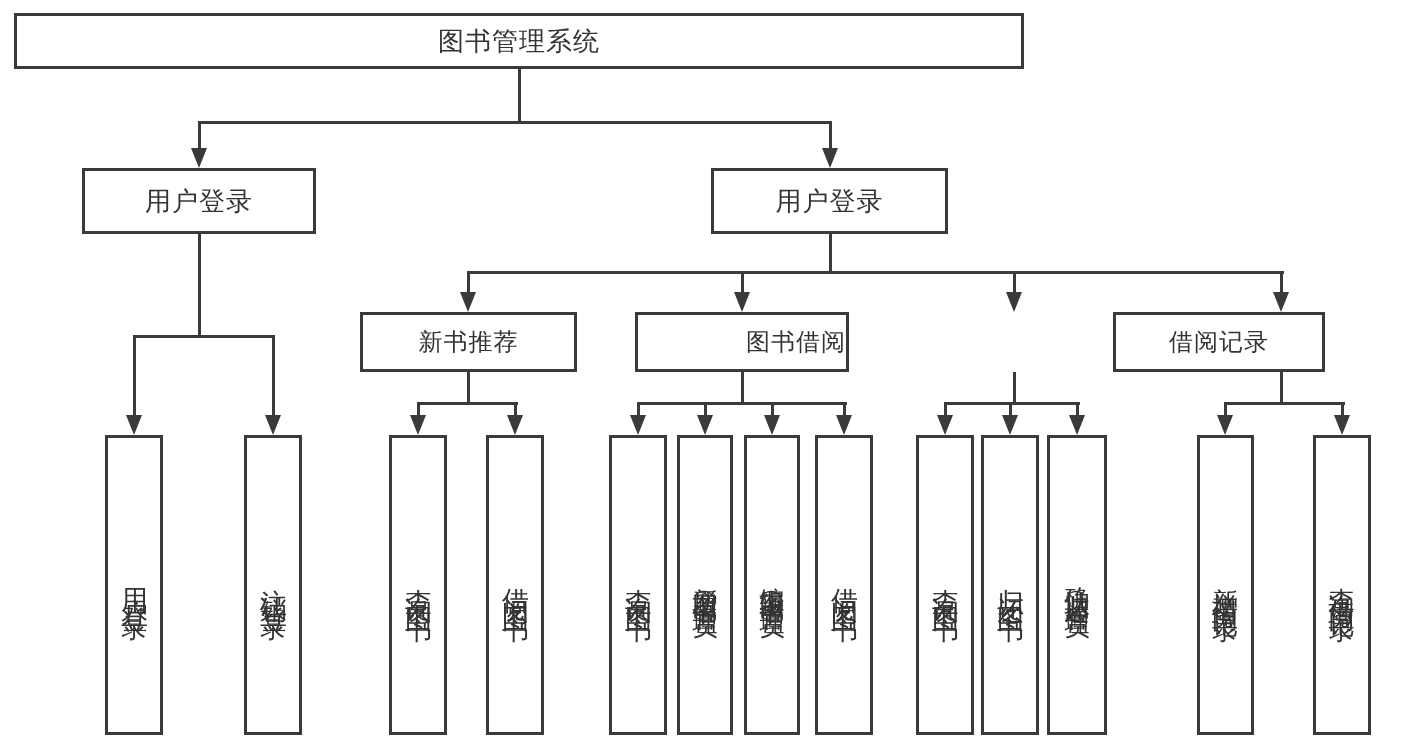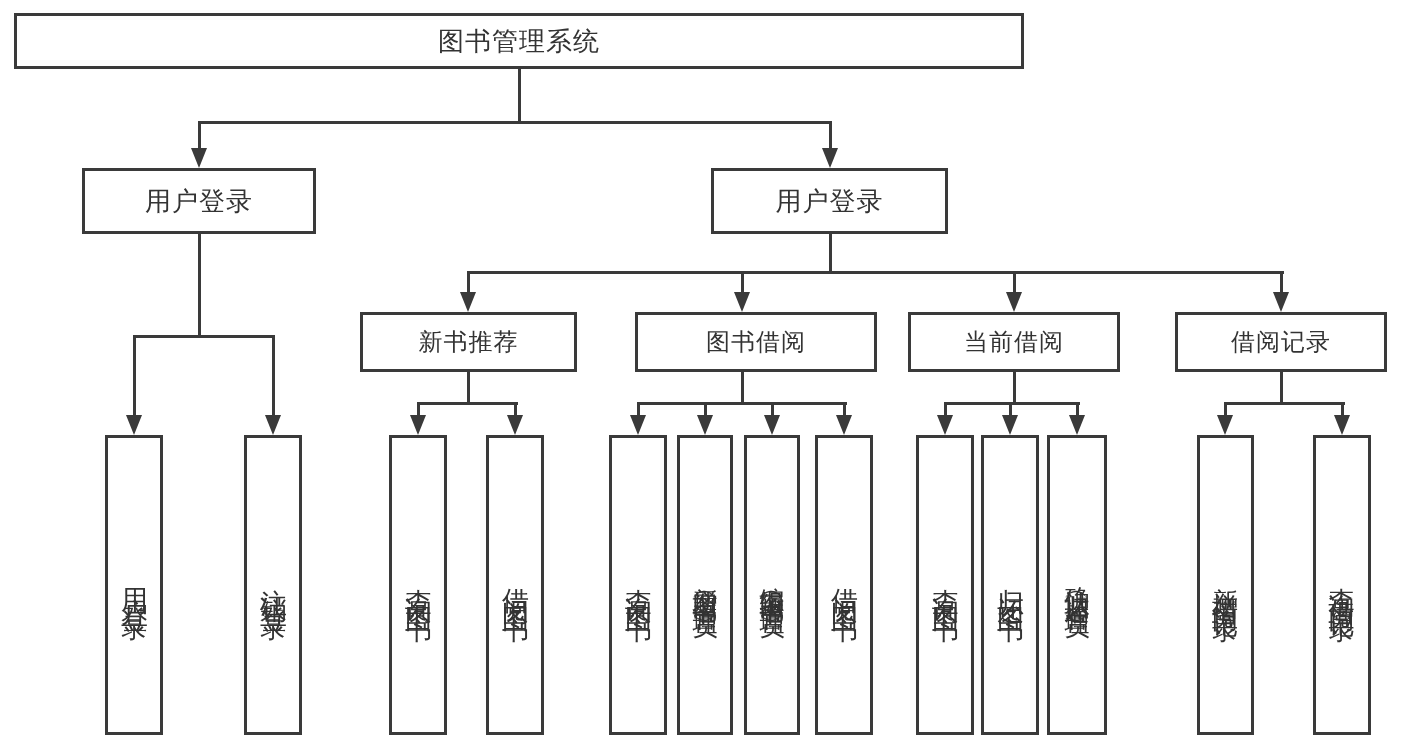--- a/index.html
+++ b/index.html
@@ -88,27 +88,24 @@
   <div class="line" style="left:741px;top:271px;width:3px;height:23px;"></div>
   <div class="arrow" style="left:734px;top:292px;"></div>
   <div class="line" style="left:1013px;top:271px;width:3px;height:23px;"></div>
   <div class="arrow" style="left:1006px;top:292px;"></div>
   <div class="line" style="left:1280px;top:271px;width:3px;height:23px;"></div>
   <div class="arrow" style="left:1273px;top:292px;"></div>
 
   <div class="box" style="left:360px;top:312px;width:217px;height:60px;">
     <span class="hlabel sm">新书推荐</span>
   </div>
-  <div class="box" style="left:635px;top:312px;width:242px;height:60px;">
+  <div class="box" style="left:635px;top:312px;width:214px;height:60px;justify-content:flex-end;">
     <span class="hlabel sm">图书借阅</span>
   </div>
-  <div class="box" style="left:908px;top:312px;width:212px;height:60px;">
-    <span class="hlabel sm">当前借阅</span>
-  </div>
-  <div class="box" style="left:1175px;top:312px;width:212px;height:60px;">
+  <div class="box" style="left:1113px;top:312px;width:212px;height:60px;">
     <span class="hlabel sm">借阅记录</span>
   </div>
 
   <div class="line" style="left:467px;top:372px;width:3px;height:33px;"></div>
   <div class="line" style="left:417px;top:402px;width:101px;height:3px;"></div>
   <div class="line" style="left:417px;top:402px;width:3px;height:14px;"></div>
   <div class="arrow" style="left:410px;top:415px;"></div>
   <div class="line" style="left:514px;top:402px;width:3px;height:14px;"></div>
   <div class="arrow" style="left:507px;top:415px;"></div>
 

